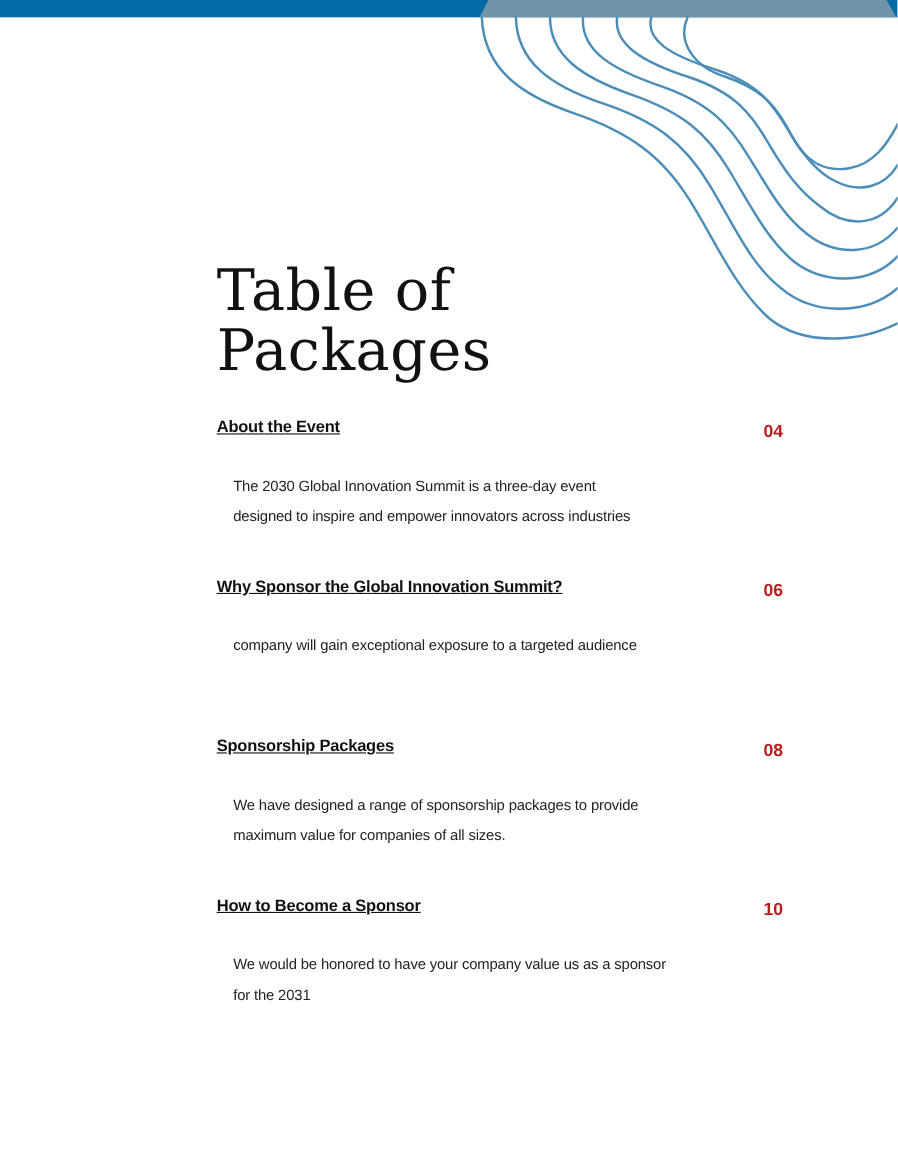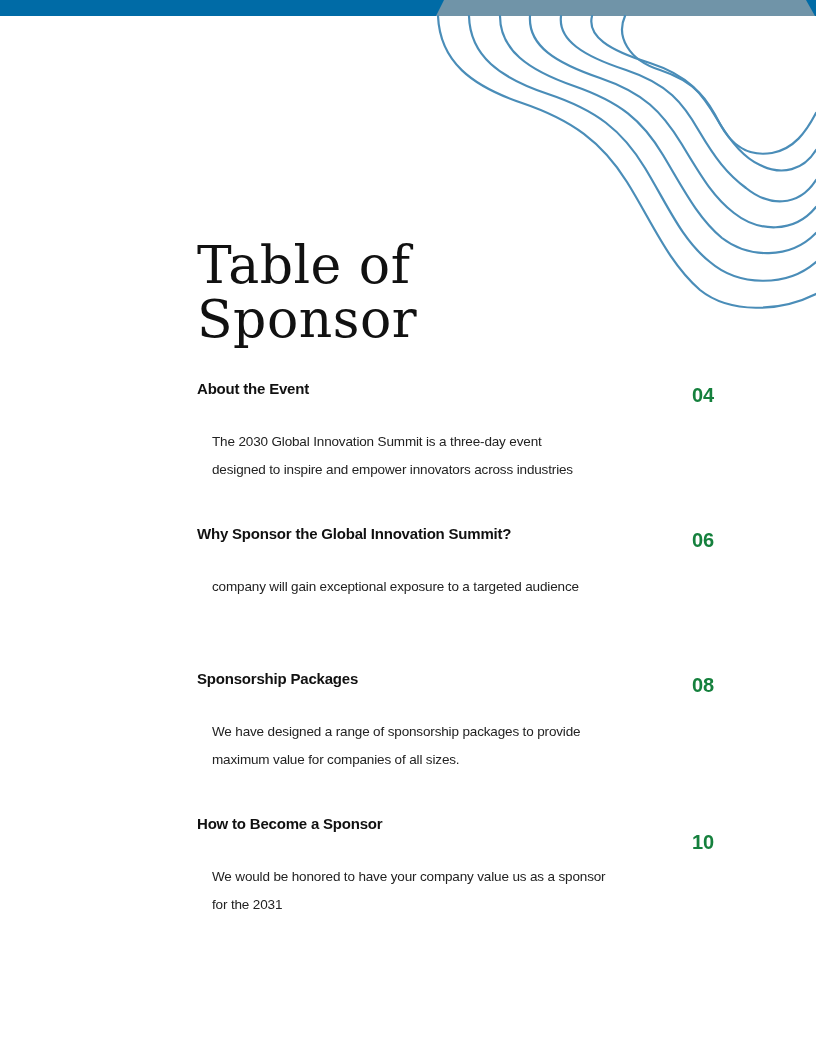--- a/index.html
+++ b/index.html
@@ -12,30 +12,30 @@
     .waves { position: absolute; left: 0; top: 0; width: 816px; height: 330px; pointer-events: none; }
     .title {
       position: absolute; left: 197px; top: 238px; margin: 0;
       font-family: "DejaVu Serif", serif; font-weight: normal;
       font-size: 52px; line-height: 54px; color: #111; letter-spacing: 0.5px;
     }
     .title span { display: block; }
     .entry { position: absolute; left: 197px; width: 530px; }
     .entry-heading {
       position: absolute; left: 0; top: 0; margin: 0;
-      font-size: 15px; font-weight: bold; color: #111; white-space: nowrap; letter-spacing: -0.2px;
+      font-size: 15px; font-weight: bold; color: #111; white-space: nowrap; letter-spacing: -0.2px; text-decoration: underline;
     }
     .entry-desc {
       position: absolute; left: 0; top: 33px; width: 400px; margin: 15px;
       font-size: 13.5px; line-height: 27.5px; color: #222; letter-spacing: -0.15px;
     }
     .entry-desc span { display: block; white-space: nowrap; }
     .entry-page {
       position: absolute; left: 480px; top: 0px; width: 52px; text-align: center;
-      font-size: 20px; font-weight: bold; color: #15803d;
+      font-size: 16px; font-weight: bold; color: #b91c1c;
     }
   </style>
 </head>
 <body>
 
 <div class="top-bar">
   <svg width="816" height="16" viewBox="0 0 816 16">
     <rect x="0" y="0" width="816" height="16" fill="#006BA6"></rect>
     <polygon points="444,0 806,0 815,16 436,16" fill="#7094A8"></polygon>
   </svg>
@@ -48,21 +48,21 @@
     <path d="M500,16 C500,50 528,70 574,86 C620,102 642,120 663,155 C684,190 698,218 722,238 C748,258 790,260 816,233"></path>
     <path d="M530,16 C528,46 556,63 600,78 C644,93 662,112 681,143 C700,174 712,196 734,213 C758,232 794,234 816,207"></path>
     <path d="M561,16 C558,40 583,56 626,70 C668,84 683,103 699,131 C715,158 727,174 746,188 C768,206 798,208 816,180"></path>
     <path d="M592,16 C587,36 608,50 650,63 C690,76 703,95 717,119 C731,143 744,158 760,165 C782,176 804,170 816,150"></path>
     <path d="M625,16 C616,36 628,60 660,70 C696,82 708,100 720,124 C732,146 748,157 772,153 C794,149 806,132 816,113"></path>
   </g>
 </svg>
 
 <h1 class="title">
   <span>Table of</span>
-  <span>Sponsor</span>
+  <span>Packages</span>
 </h1>
 
 <div class="entry" style="top:380px;">
   <h2 class="entry-heading">About the Event</h2>
   <p class="entry-desc">
     <span>The 2030 Global Innovation Summit is a three-day event</span>
     <span>designed to inspire and empower innovators across industries</span>
   </p>
   <div class="entry-page" style="top:4px;">04</div>
 </div>
@@ -83,14 +83,14 @@
   </p>
   <div class="entry-page" style="top:4px;">08</div>
 </div>
 
 <div class="entry" style="top:815px;">
   <h2 class="entry-heading">How to Become a Sponsor</h2>
   <p class="entry-desc">
     <span>We would be honored to have your company value us as a sponsor</span>
     <span>for the 2031</span>
   </p>
-  <div class="entry-page" style="top:4px;margin-top:12px;">10</div>
+  <div class="entry-page" style="top:4px;">10</div>
 </div>
 
 </body></html>

